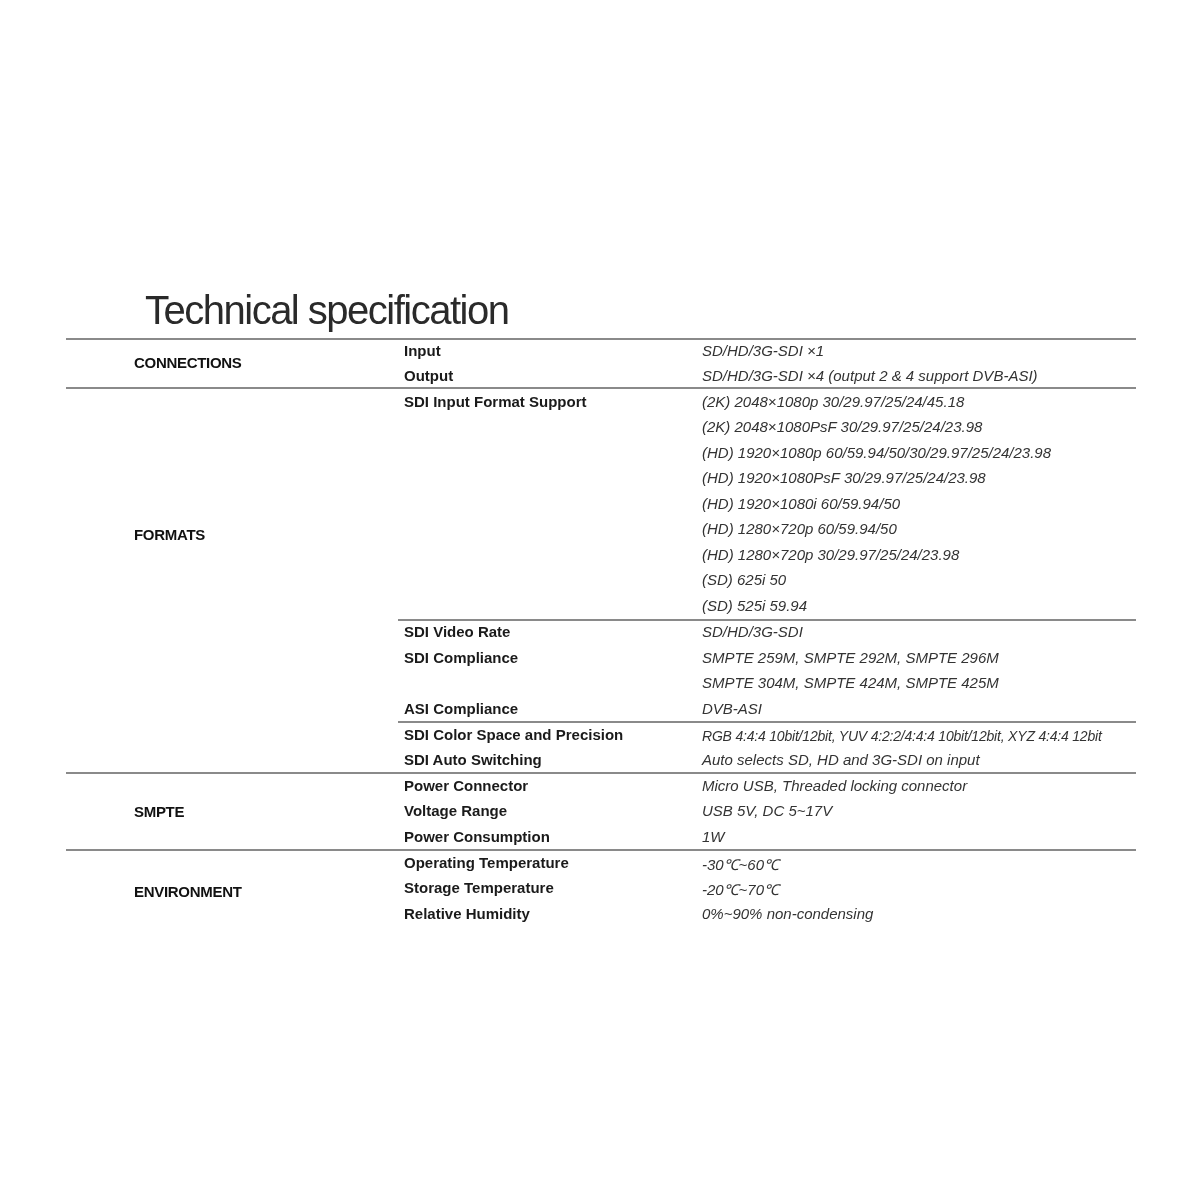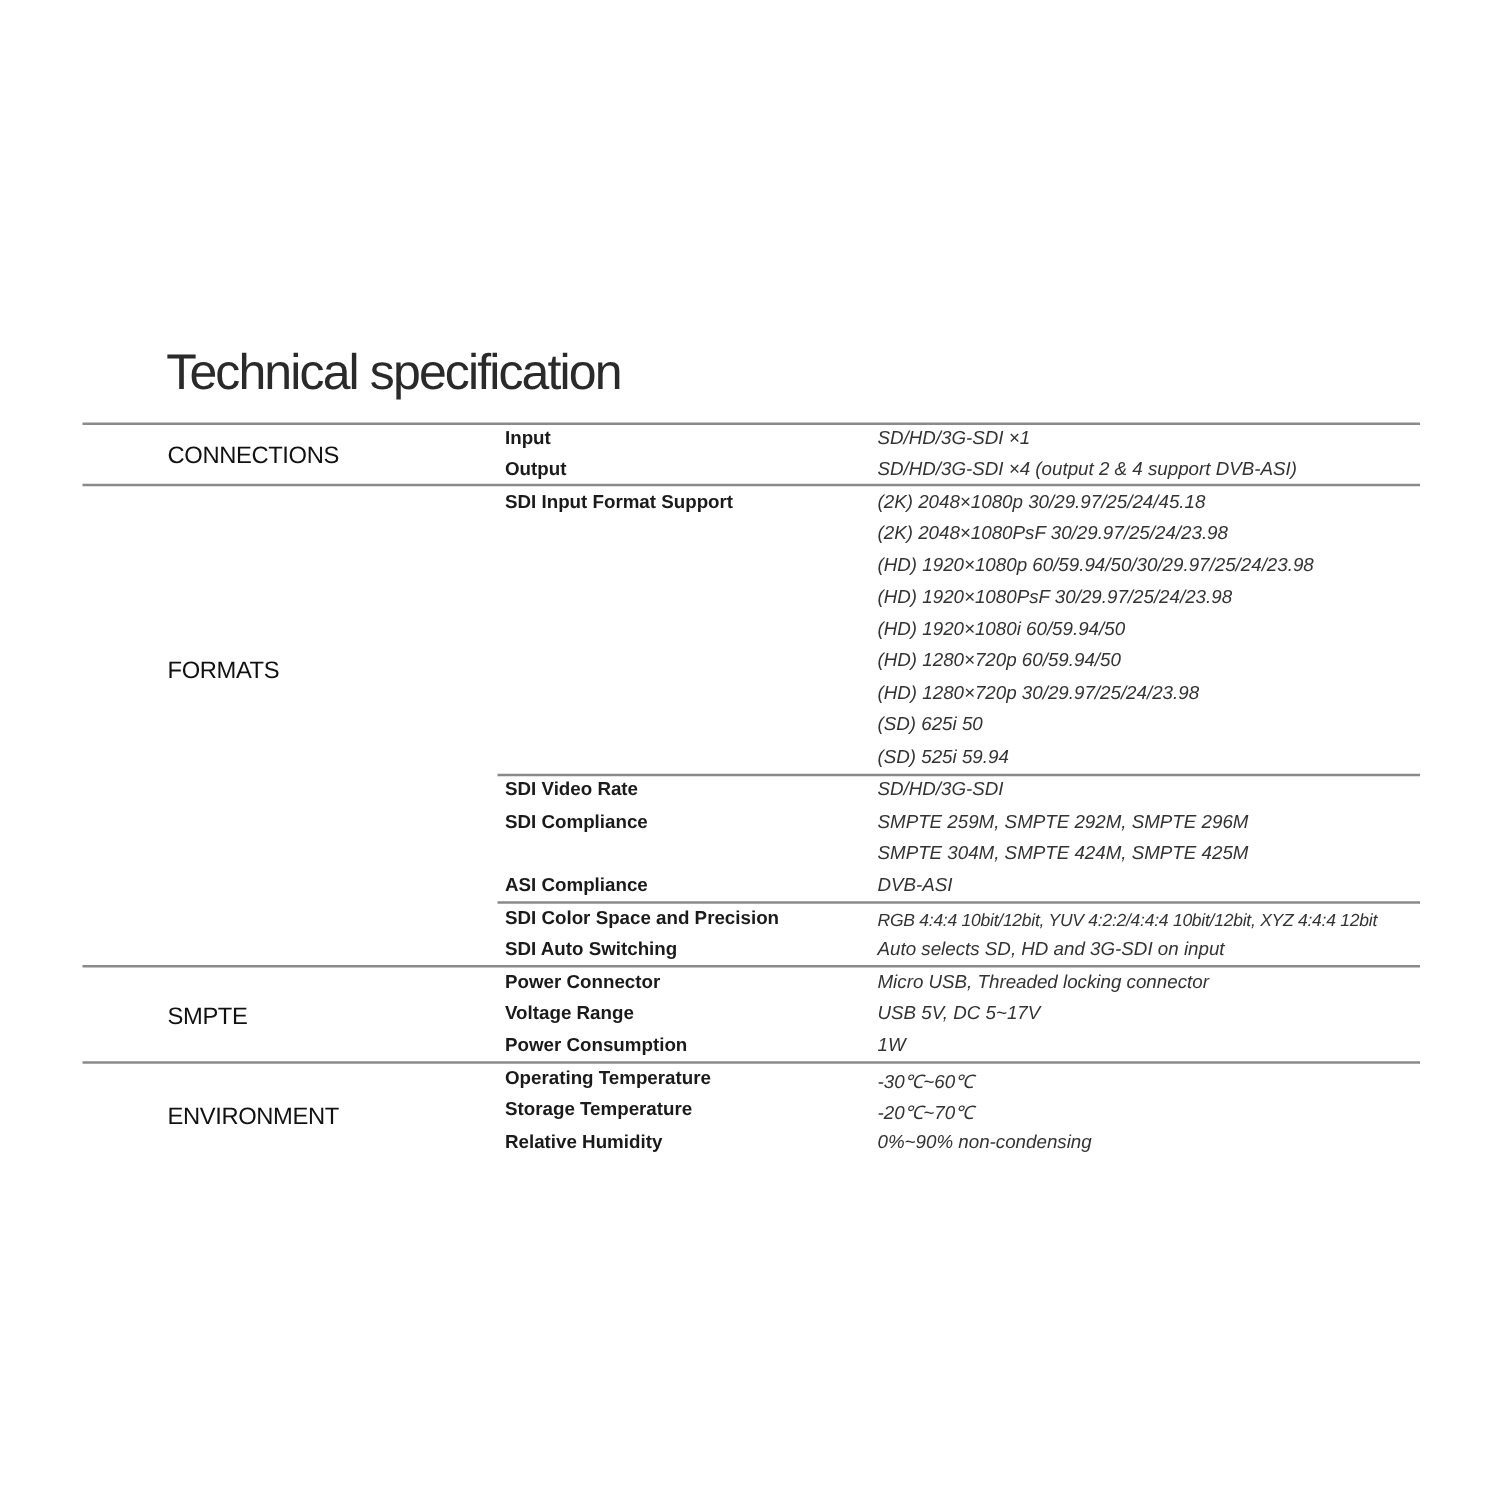--- a/index.html
+++ b/index.html
@@ -1,24 +1,24 @@
 <!DOCTYPE html>
 <html><head>
   <meta charset="utf-8">
   <style>
     html, body { margin: 0; padding: 0; background: #ffffff; }
     body { width: 1200px; height: 1200px; position: relative; overflow: hidden;
            font-family: "Liberation Sans", sans-serif; color: #1a1a1a; }
     .title { position: absolute; left: 133px; top: 276px; font-size: 40px;
-             font-weight: 400; letter-spacing: -1.5px; color: #2a2a2a; margin: 0;
+             font-weight: 400; letter-spacing: -1.5px; color: #2a2a2a; margin: 12px;
              font-family: "Liberation Sans", sans-serif; }
     .rule { position: absolute; height: 0; border-top: 2px solid #8a8a8a; }
     .rule.full { left: 66px; width: 1070px; }
     .rule.sub { left: 398px; width: 738px; }
-    .section-label { position: absolute; left: 134px; font-size: 19px; font-weight: 400;
+    .section-label { position: absolute; left: 134px; font-size: 15px; font-weight: 700;
                      color: #111; letter-spacing: -0.3px; }
     .row { position: absolute; left: 404px; width: 734px; height: 25px; overflow: hidden;
            white-space: nowrap; text-align: right; }
     .key { position: absolute; left: 0; top: 0; font-size: 15px; font-weight: 700; color: #1a1a1a; }
     .val { position: absolute; left: 298px; top: 0; font-size: 15px; color: #333; font-style: italic; }
     .val.small { font-size: 14px; top: 2px; letter-spacing: -0.2px; }
   </style>
 </head>
 <body>
 

